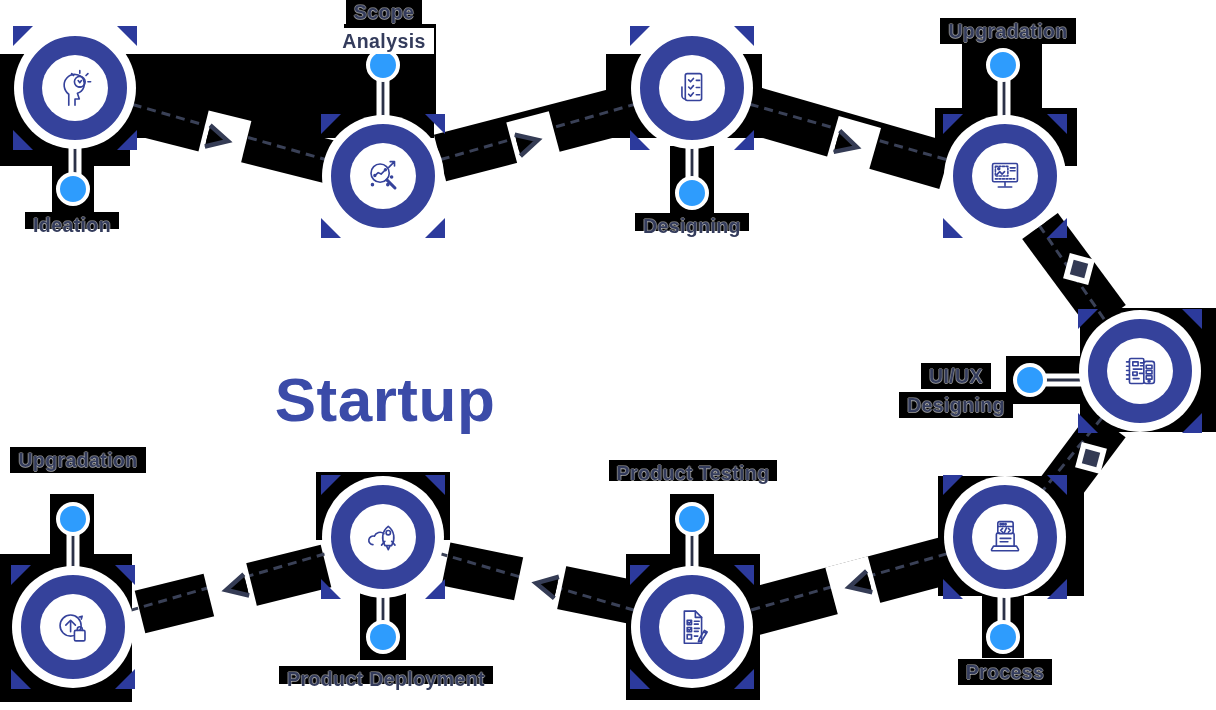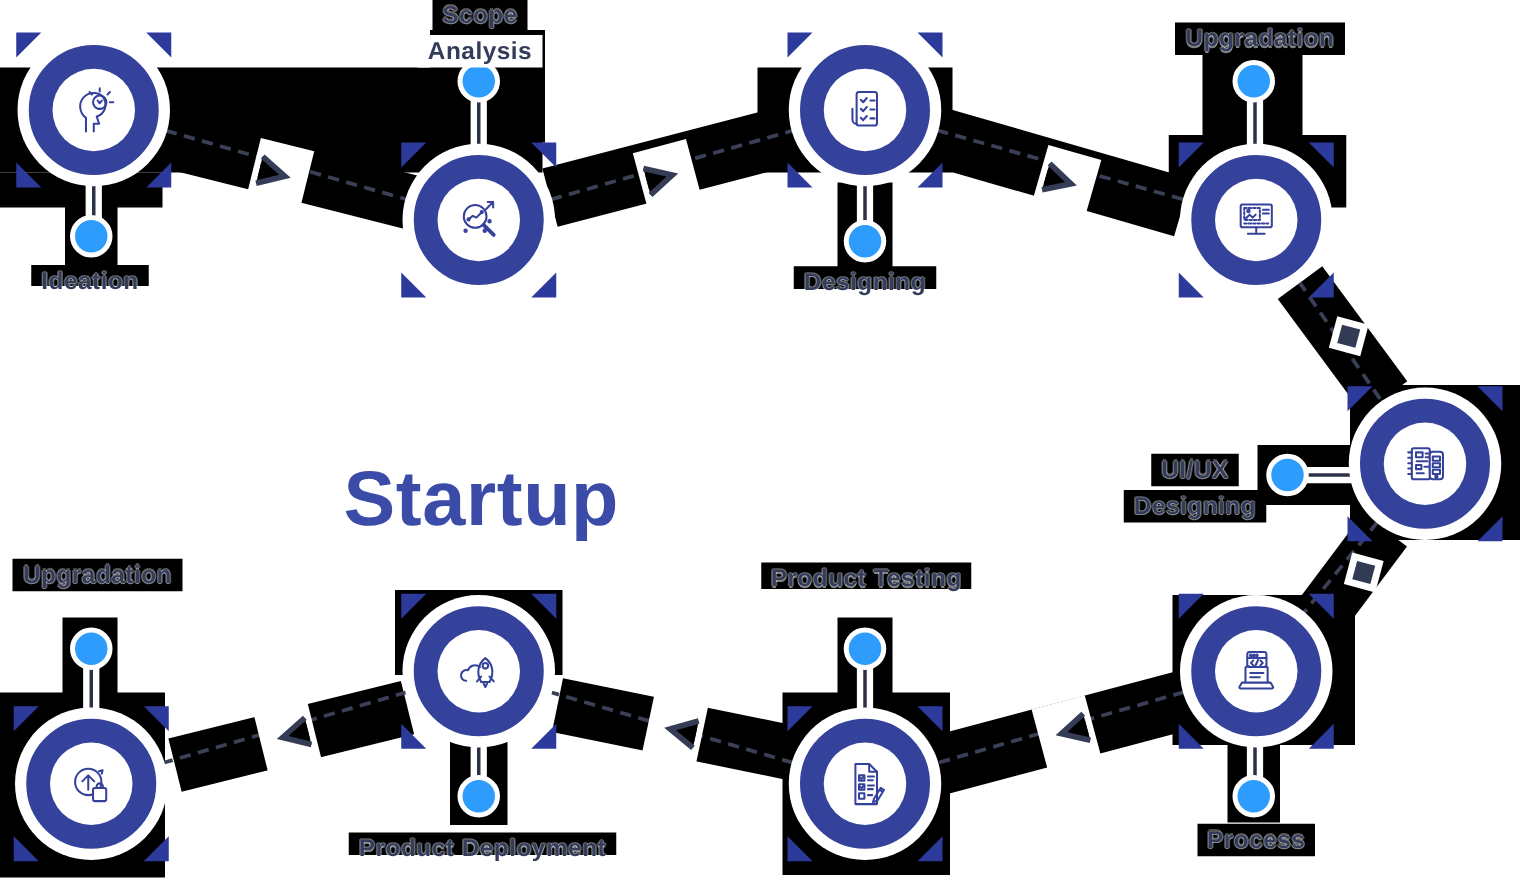--- a/index.html
+++ b/index.html
@@ -41,21 +41,21 @@
   .n7{left:630px;top:565px}.n8{left:321px;top:475px}.n9{left:11px;top:565px}
   .d1{left:56px;top:172px}.d2{left:366px;top:48px}.d3{left:675px;top:176px}
   .d4{left:986px;top:48px}.d5{left:1013px;top:363px}.d6{left:986px;top:620px}
   .d7{left:675px;top:502px}.d8{left:366px;top:620px}.d9{left:56px;top:502px}
   .lb1{left:10px;top:212px;width:124px}
   .lb2{left:324px;top:-1px;width:120px}
   .lb3{left:612px;top:213px;width:160px}
   .lb4{left:930px;top:18px;width:156px}
   .lb5{left:896px;top:363px;width:120px}
   .lb6{left:925px;top:659px;width:160px}
-  .lb7{left:603px;top:450px;width:180px}
+  .lb7{left:603px;top:460px;width:180px}
   .lb8{left:276px;top:666px;width:220px}
   .lb9{left:0px;top:447px;width:156px}
   #title{position:absolute;left:235px;top:328px;width:300px;z-index:6;text-align:center;
          font-size:62px;font-weight:bold;letter-spacing:.5px;color:#3B4BA8;margin-top:36px;}
 </style>
 </head>
 <body>
 
 <svg id="artifact-layer" width="1216" height="710" viewBox="0 0 1216 710">
 

